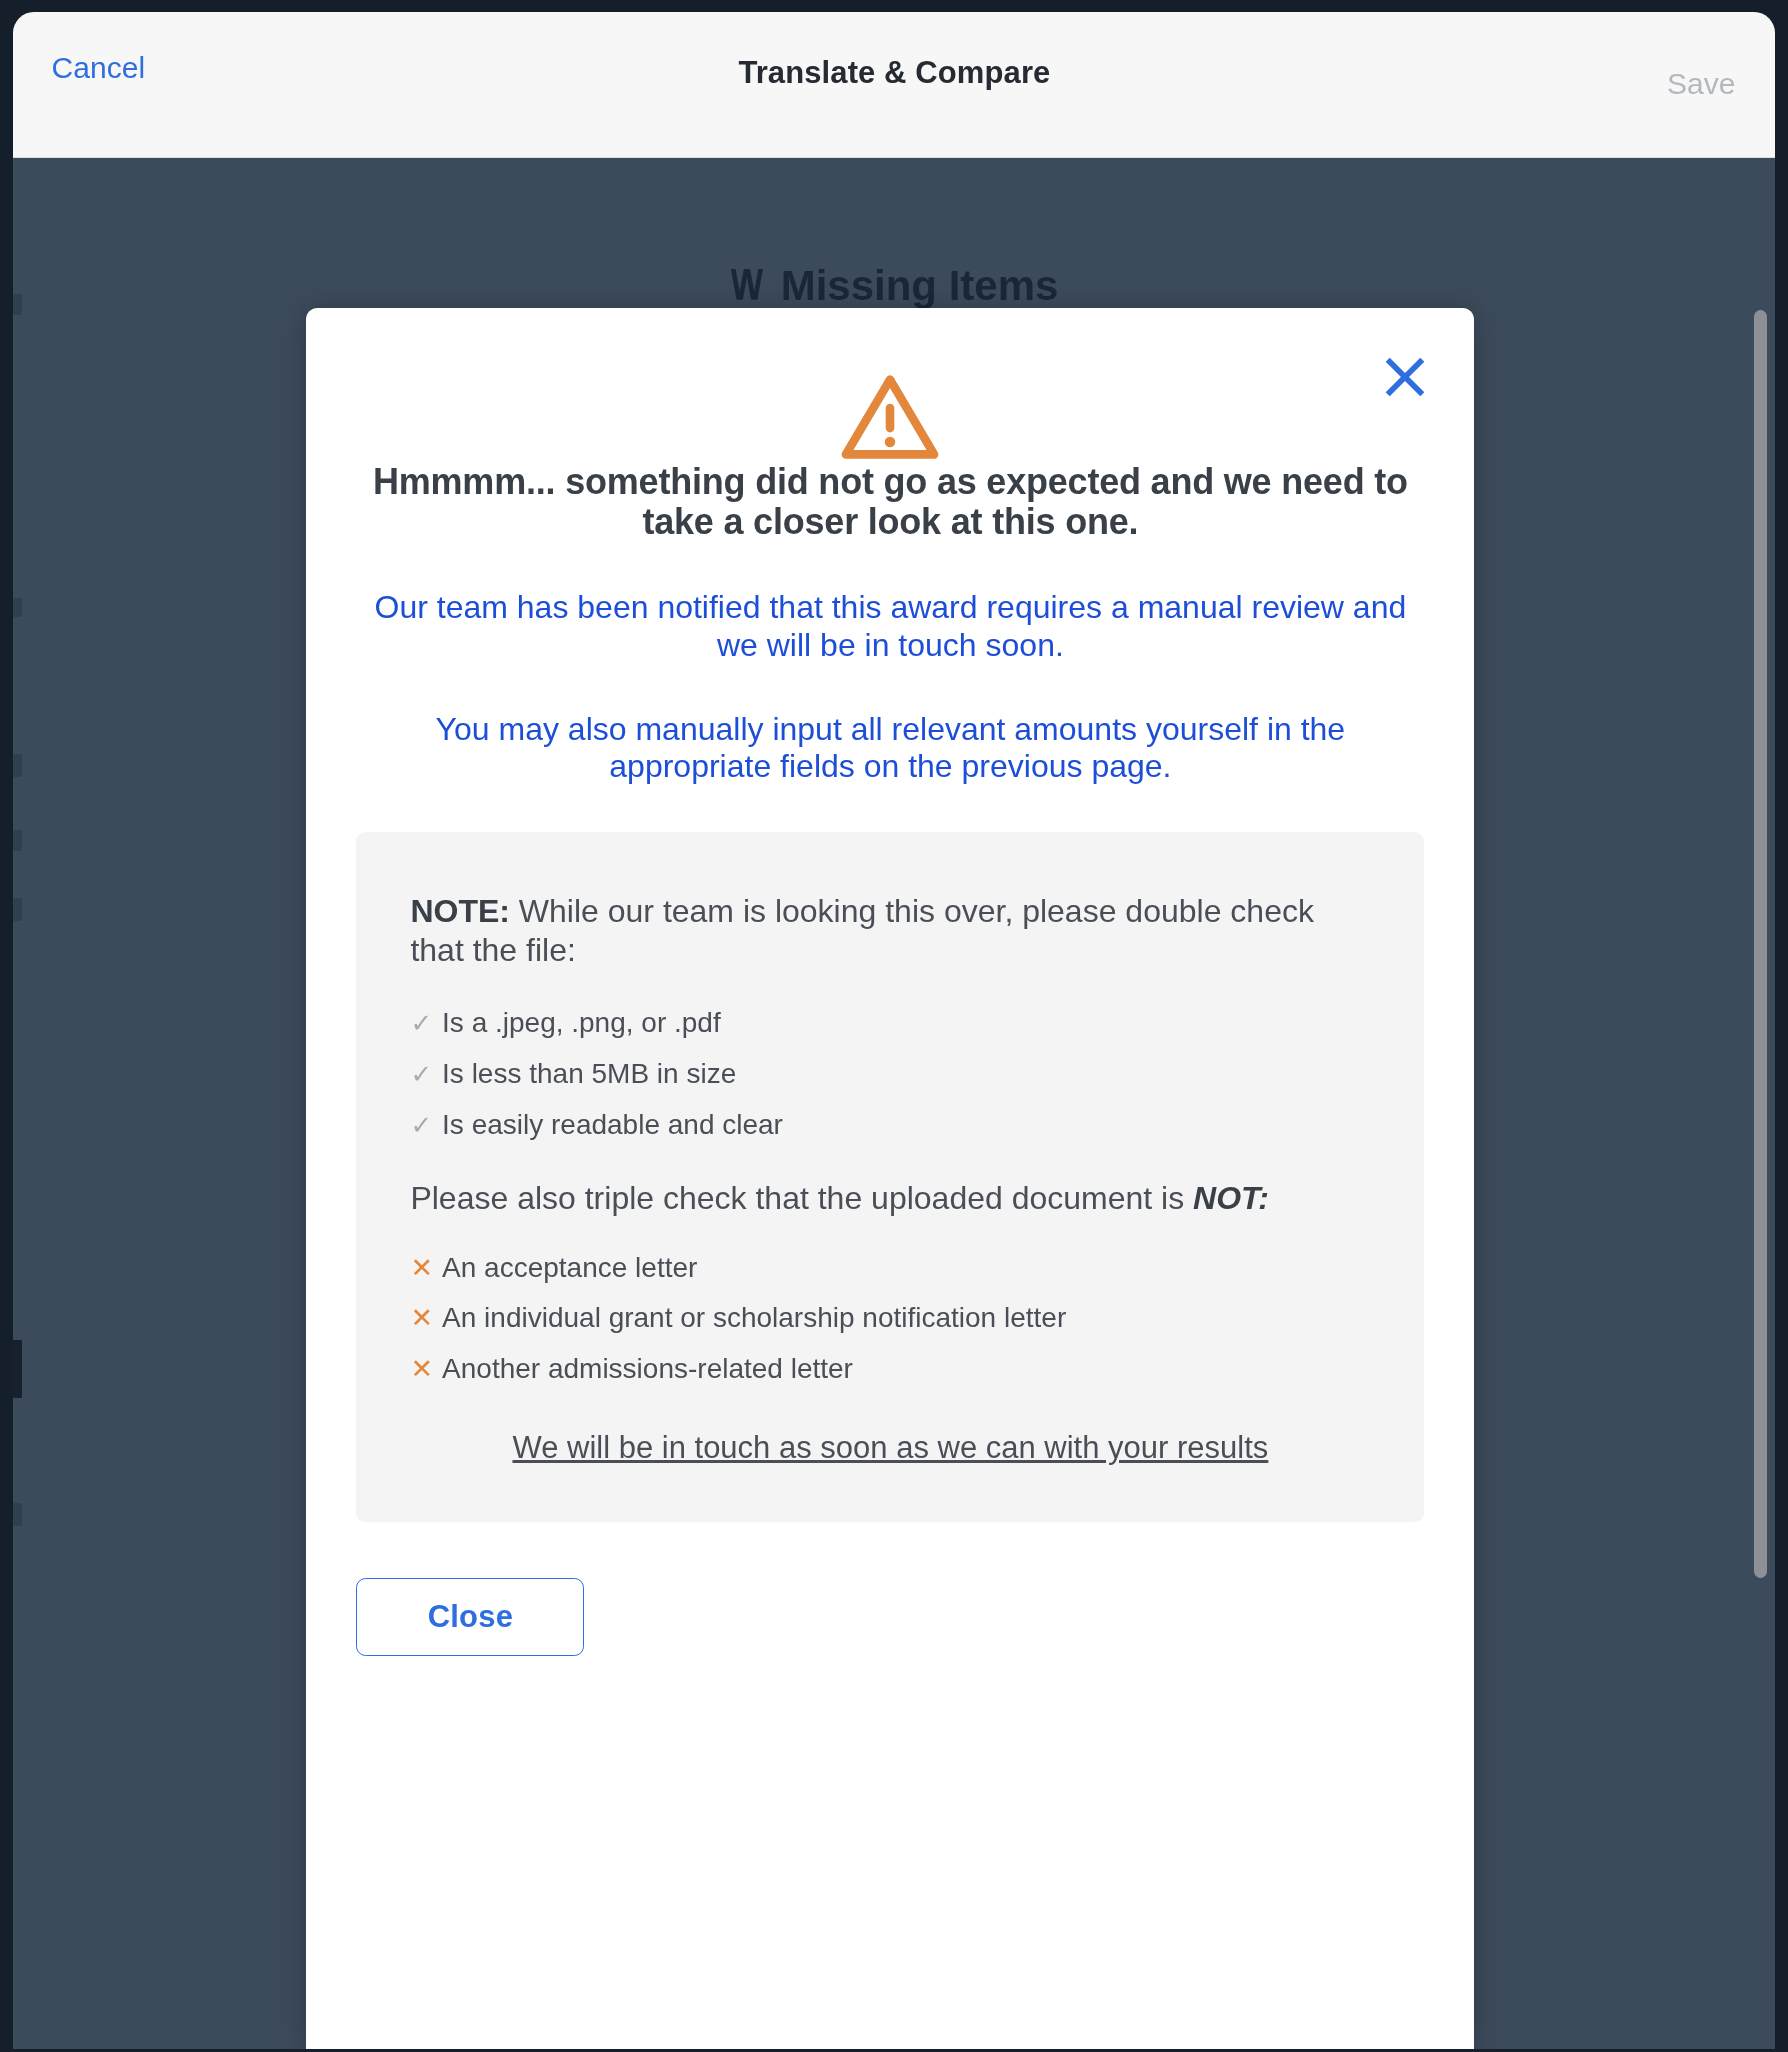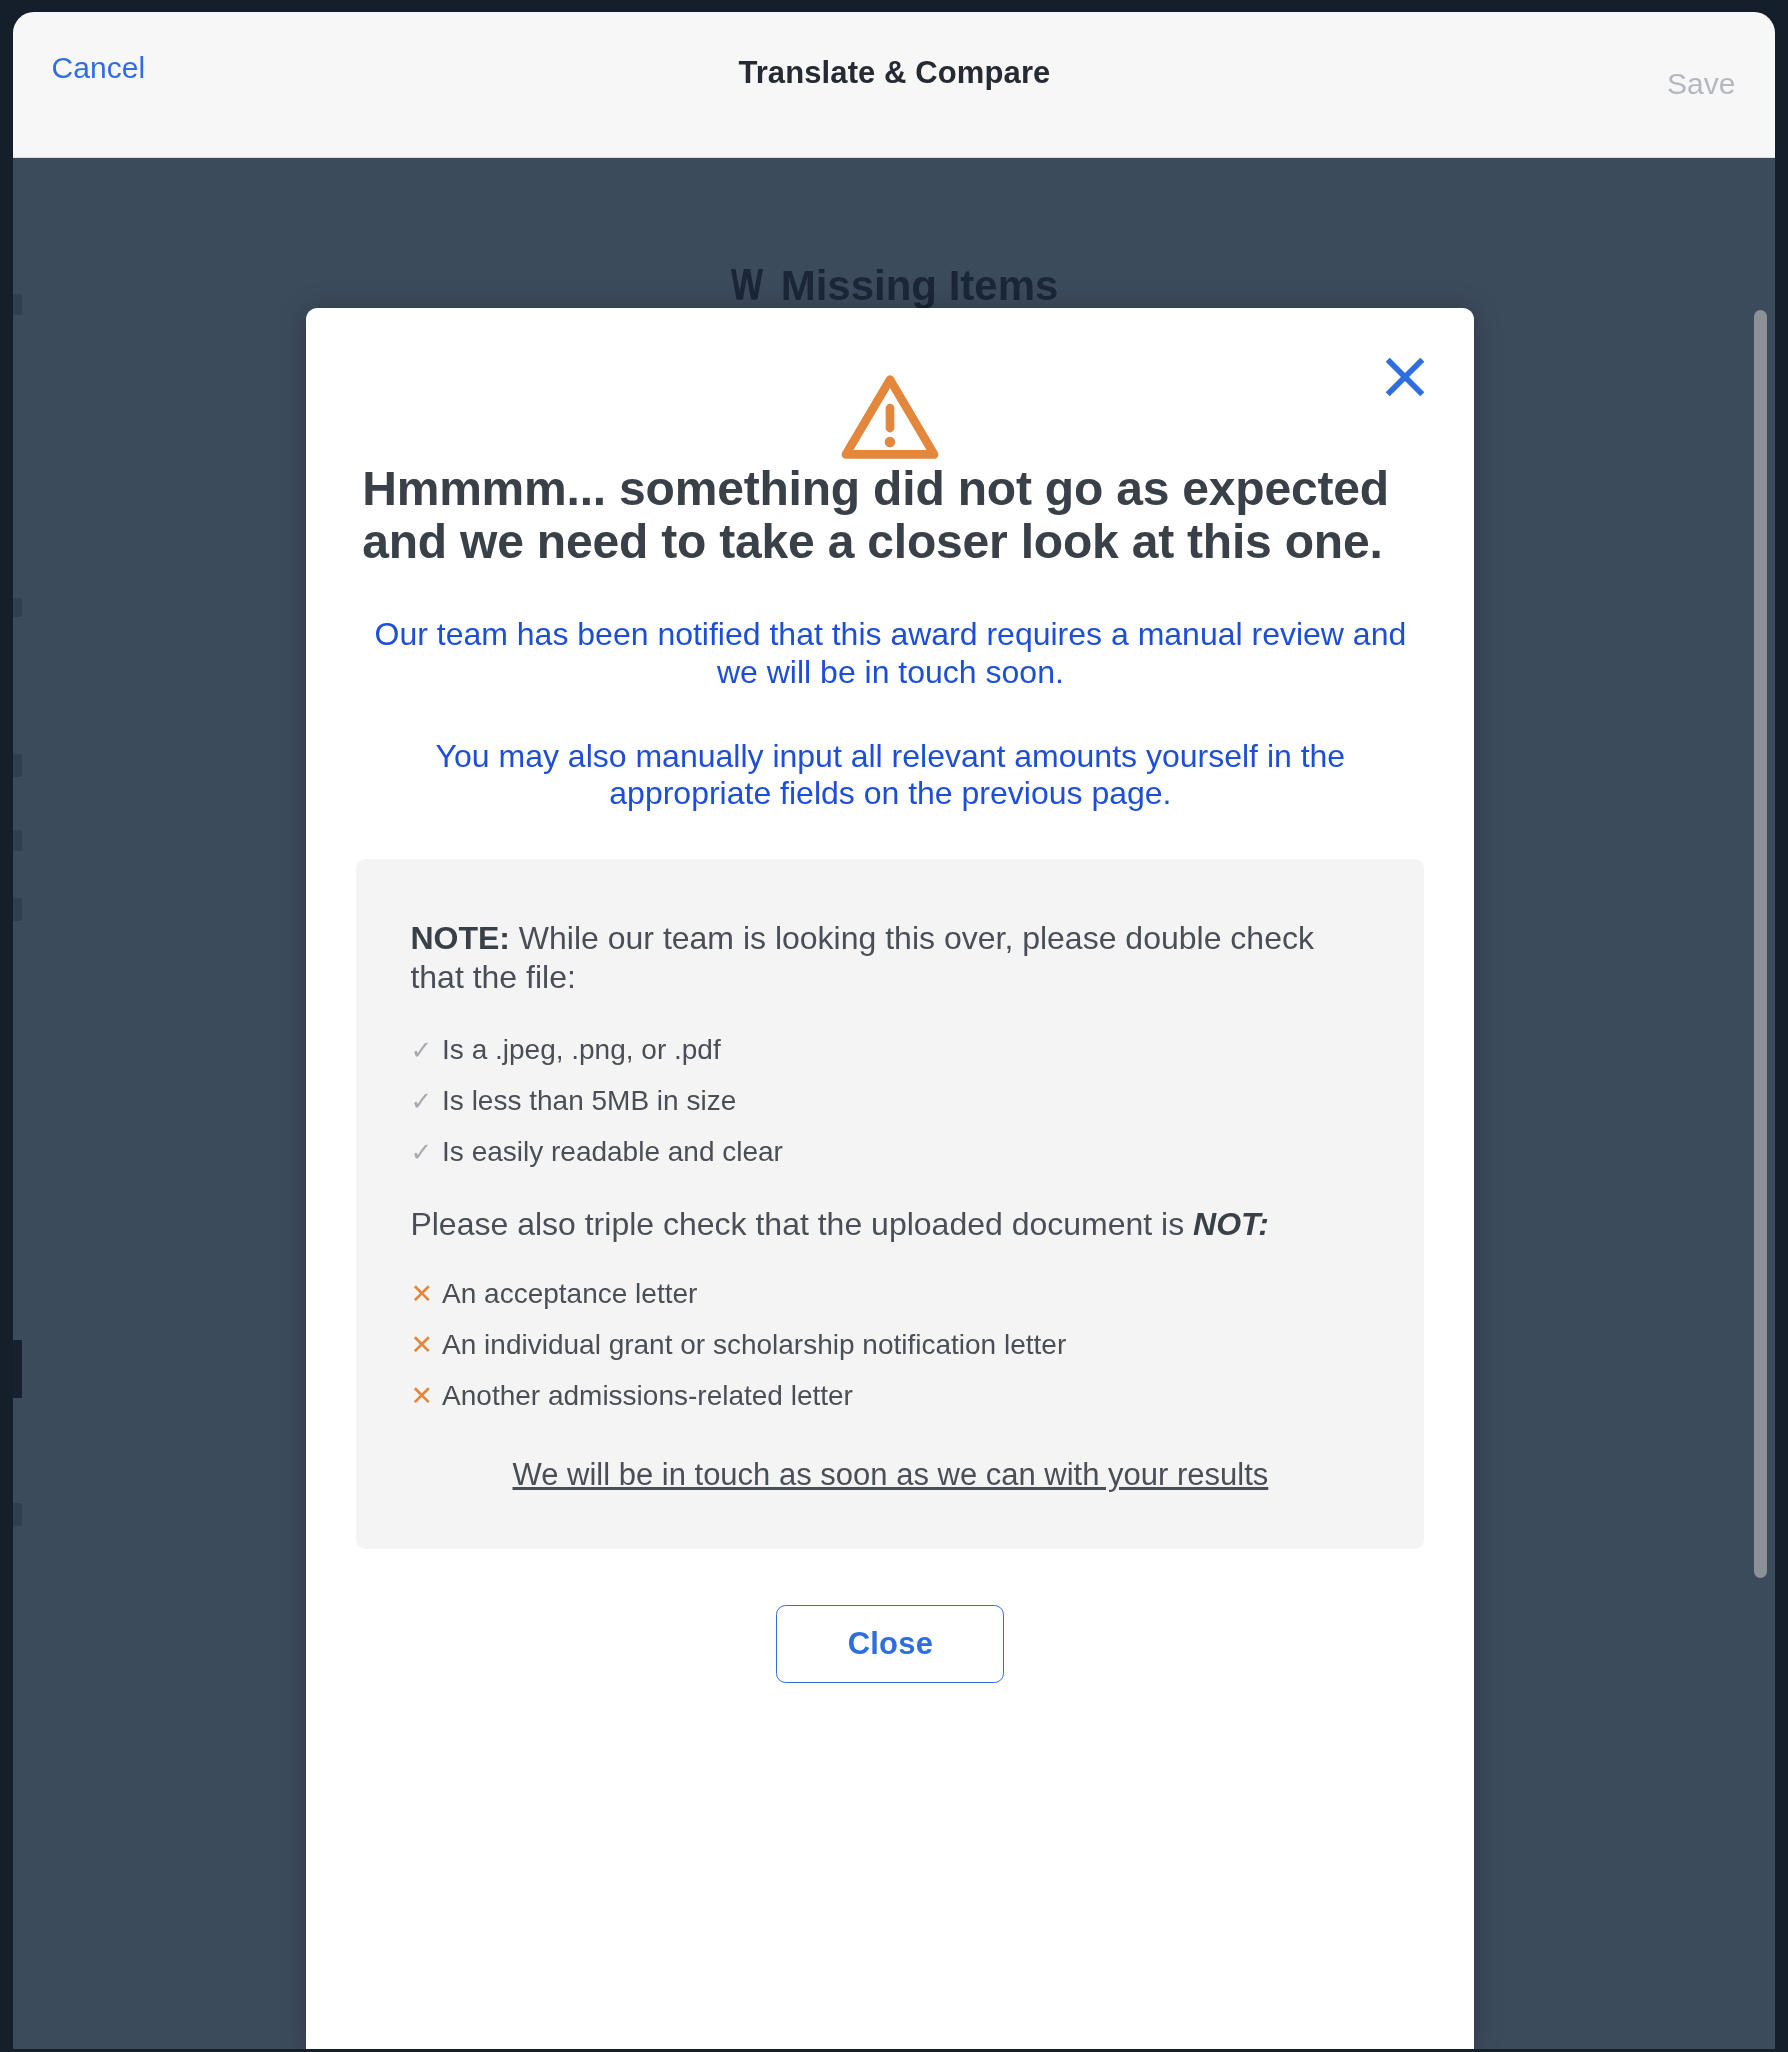--- a/index.html
+++ b/index.html
@@ -178,25 +178,25 @@
     position: absolute;
     left: 0; right: 0;
     top: 154px;
     padding: 0 50px;
     box-sizing: border-box;
   }
 
   #modal-title {
     margin: 0;
     padding: 0 5.8px;
-    font-size: 48px;
+    font-size: 36px;
     line-height: 1.12;
     font-weight: bold;
     color: #3a4048;
-    text-align: left;
+    text-align: center;
     letter-spacing: -0.2px;
   }
 
   .modal-para {
     margin: 0;
     font-size: 32px;
     line-height: 1.18;
     color: #1d4ed8;
     text-align: center;
     font-weight: 300;
@@ -276,21 +276,20 @@
     font-weight: 300;
     text-align: center;
     padding: 0 7.7px;
     text-decoration: underline;
   }
 
   
   #close-btn-wrap {
     margin-top: 56px;
     display: flex;
-    justify-content: center;
   }
   #close-button {
     width: 228px;
     height: 78px;
     border: 1.9px solid #2f6ede;
     border-radius: 9.6px;
     background: #ffffff;
     color: #2f6ede;
     font-size: 31px;
     font-weight: bold;

